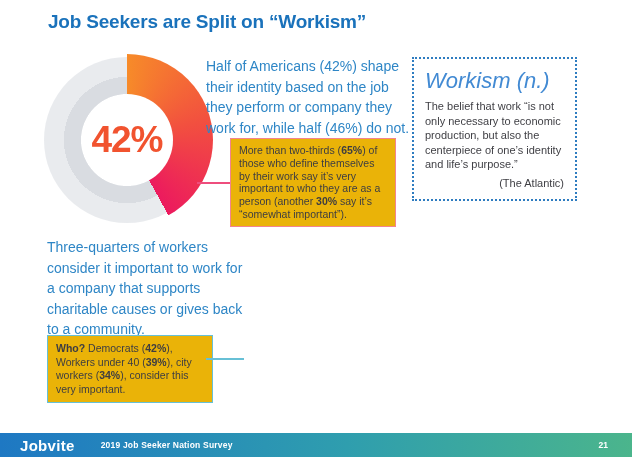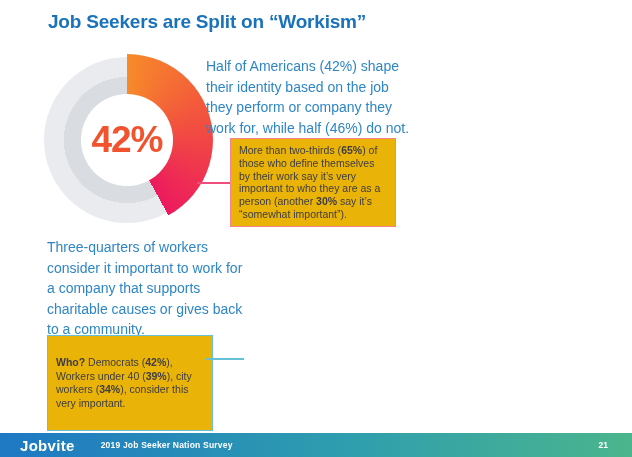--- a/index.html
+++ b/index.html
@@ -38,21 +38,21 @@
   .para { position:absolute; margin:0; color:#2e86c6; font-size:14px; line-height:20.5px; }
   .para1 { left:206px; top:56px; width:208px; }
   .para2 { left:47px; top:237px; width:206px; }
 
   
   .callout { position:absolute; box-sizing:border-box; background:#eab308;
              color:#3d3d42; font-size:10.5px; }
   .callout1 { left:230px; top:138px; width:166px; border:1.5px solid #f3848e;
               padding:5px 8px; line-height:12.8px; }
   .callout2 { left:47px; top:335px; width:166px; border:1.5px solid #67c0d6;
-              padding:20px 8px; line-height:13.5px; }
+              padding:6px 8px; line-height:13.5px; }
   .callout b { font-weight:700; }
 
   
   .connector { position:absolute; height:2px; }
   .connector1 { left:197px; top:182px; width:33px; background:#ee4d7d; }
   .connector2 { left:206px; top:358px; width:38px; background:#67c0d6; }
 
   
   .defbox {
     position:absolute; left:412px; top:57px; width:165px; box-sizing:border-box;
@@ -86,20 +86,25 @@
     <div class="hole"></div>
     <div class="pct pct1">42%</div>
   </div>
 
   <p class="para para1">Half of Americans (42%) shape their identity based on the job they perform or company they work for, while half (46%) do not.</p>
 
   <div class="connector connector1"></div>
 
   <div class="callout callout1"><span>More than two-thirds (</span><b>65%</b><span>) of those who define themselves by their work say it’s very important to who they are as a person (another </span><b>30%</b><span> say it’s “somewhat important”).</span></div>
 
+  <div class="defbox">
+    <div class="defterm">Workism (n.)</div>
+    <div class="deftext">The belief that work “is not only necessary to economic production, but also the centerpiece of one’s identity and life’s purpose.”</div>
+    <div class="defattr">(The Atlantic)</div>
+  </div>
 
   <p class="para para2">Three-quarters of workers consider it important to work for a company that supports charitable causes or gives back to a community.</p>
 
   <div class="callout callout2"><b>Who?</b><span> Democrats (</span><b>42%</b><span>), Workers under 40 (</span><b>39%</b><span>), city workers (</span><b>34%</b><span>), consider this very important.</span></div>
 
   <div class="connector connector2"></div>
 
 
   <div class="footer">
     <span class="logo">Jobvite</span>

